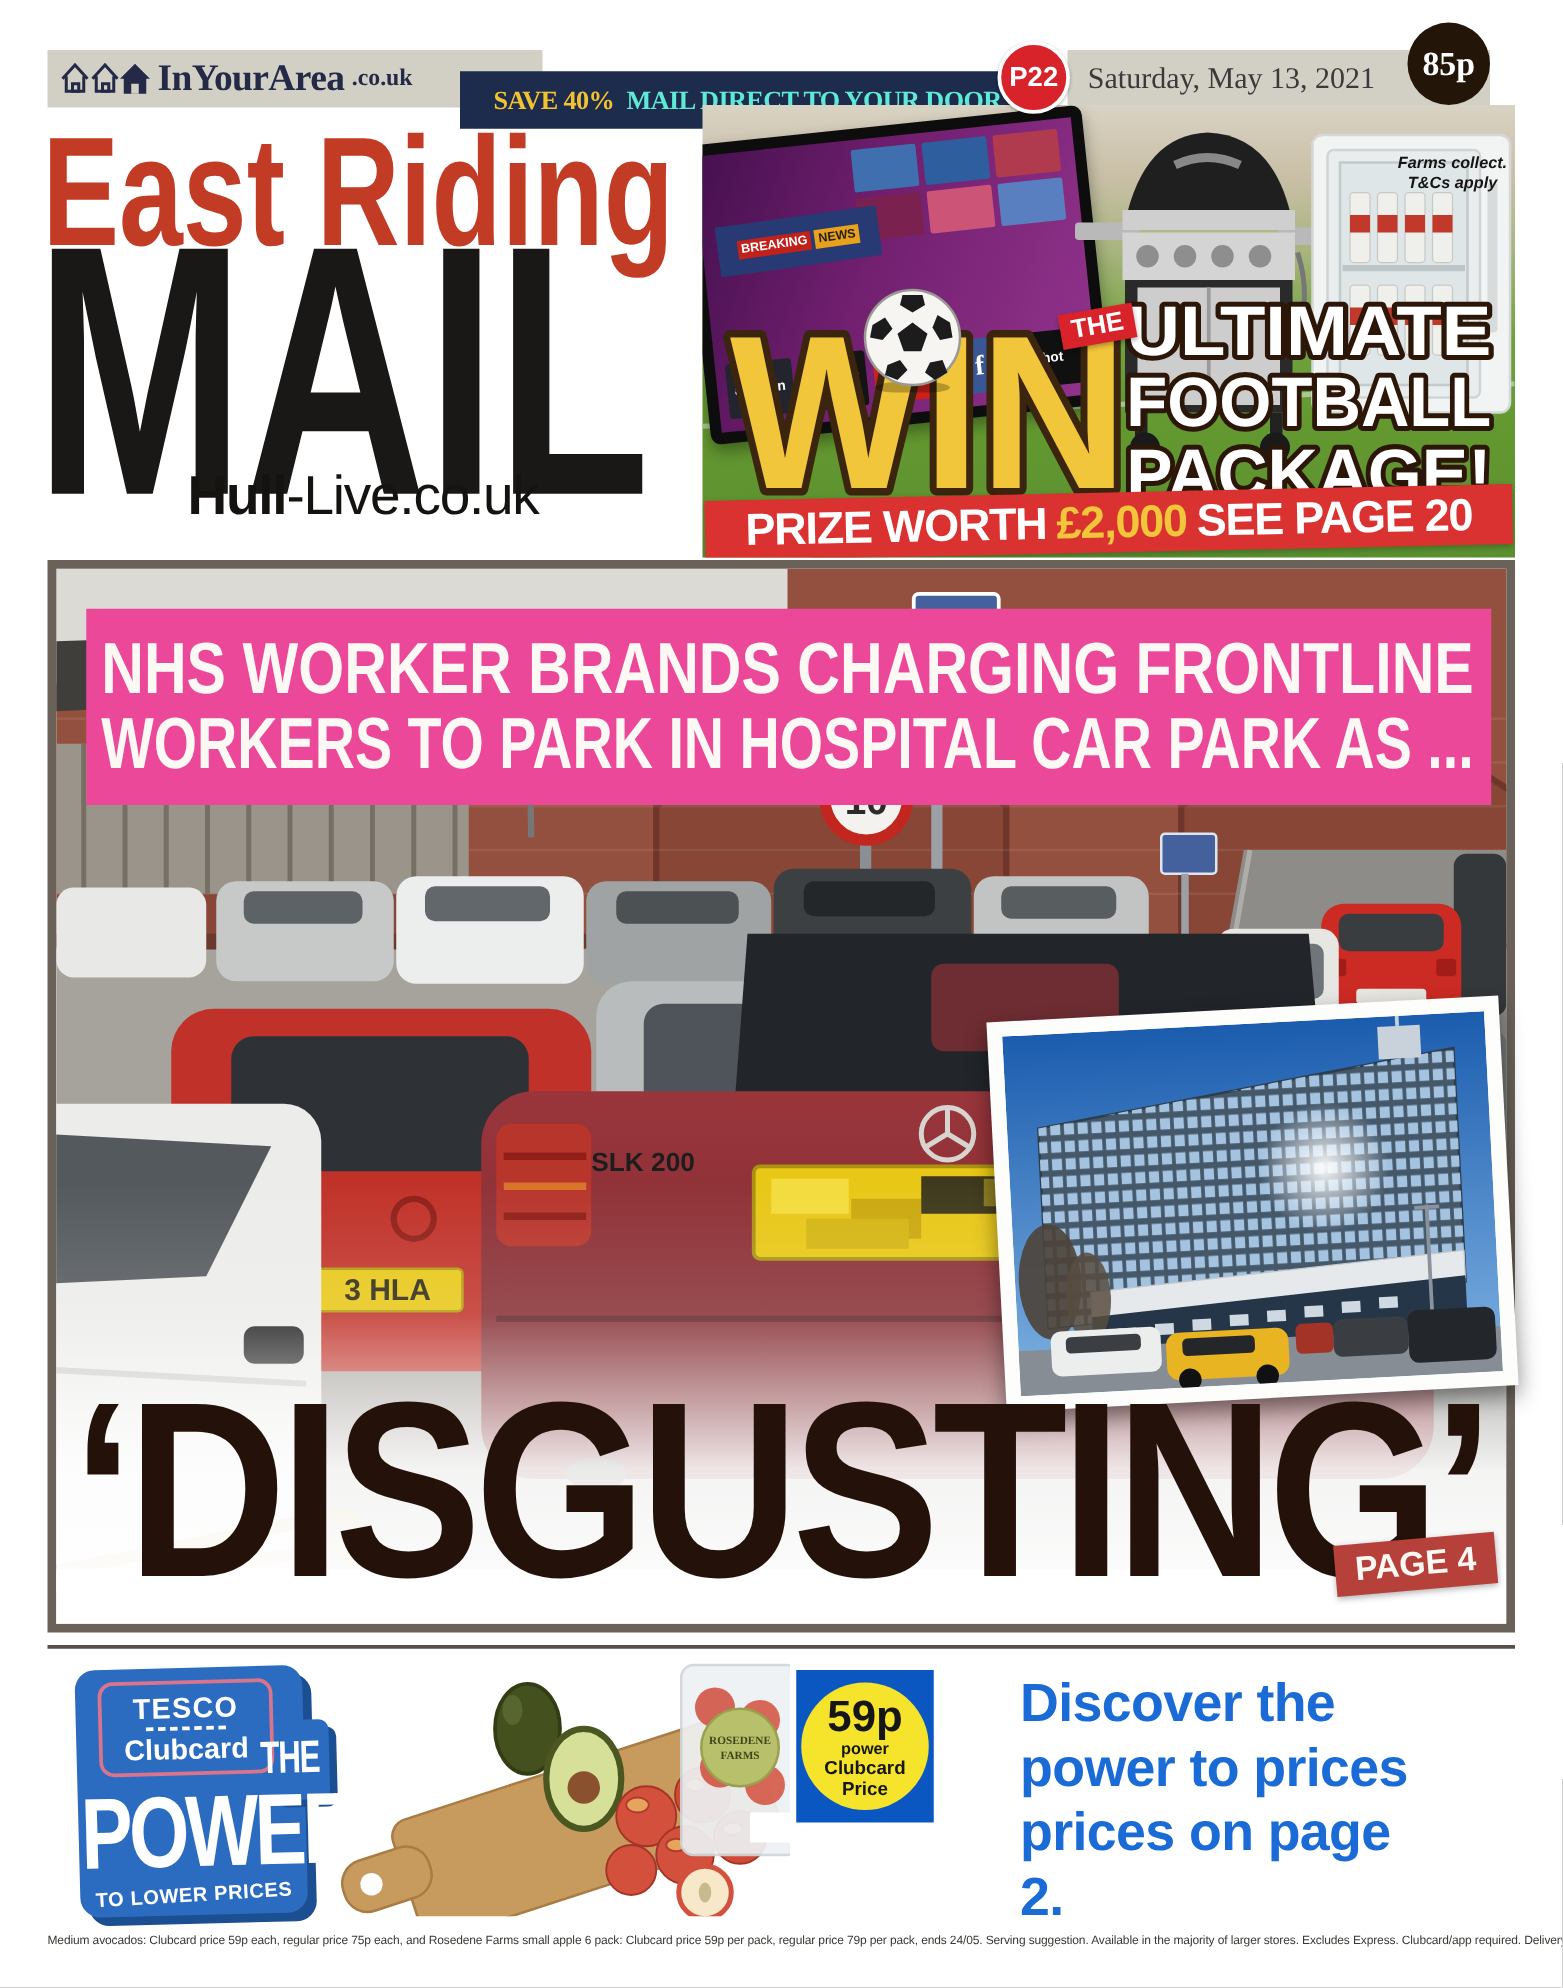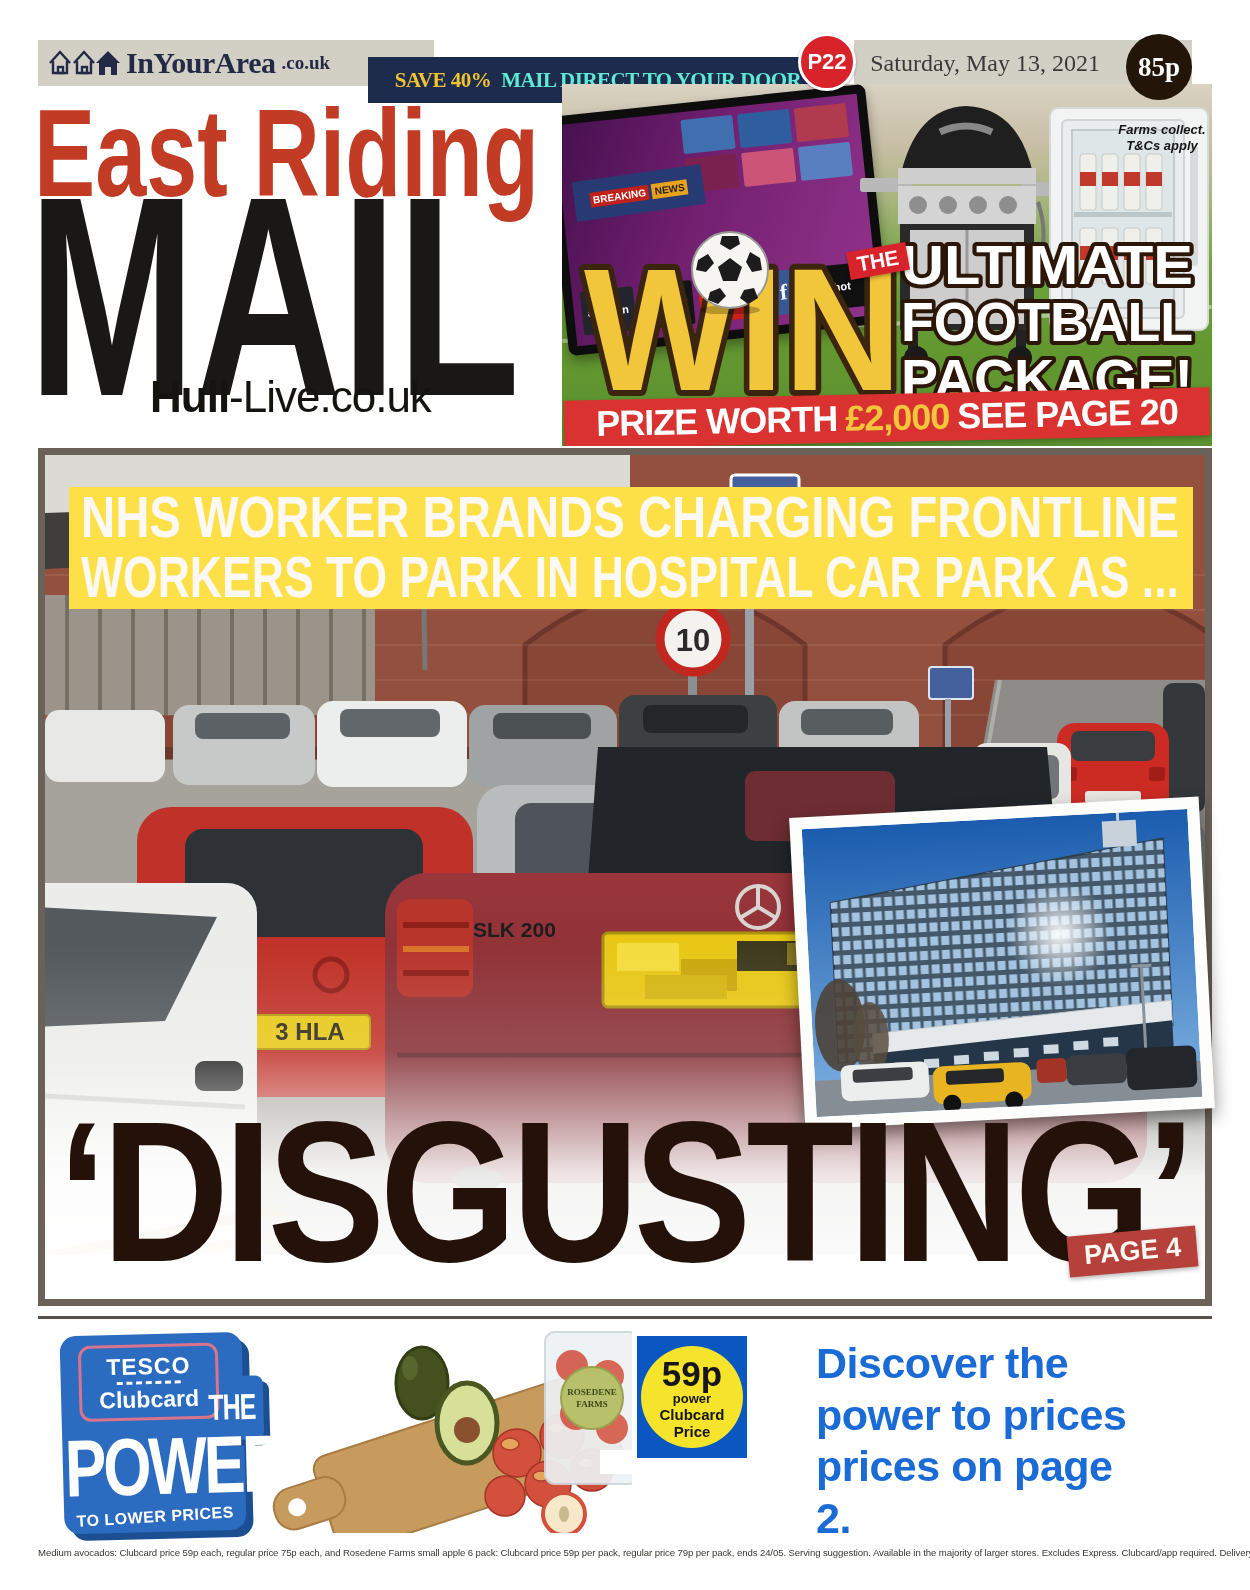--- a/index.html
+++ b/index.html
@@ -9,21 +9,21 @@
 
   
   .graybar { left:38px; top:40px; width:396px; height:46px; background:#d2cfc5; display:flex; align-items:center; padding-left:10px; gap:6px; }
   .brand-main { font-family:"Liberation Serif", serif; font-weight:bold; color:#232946; font-size:30px; letter-spacing:-0.5px; }
   .brand-suffix { font-family:"Liberation Serif", serif; font-weight:bold; color:#232946; font-size:19px; }
   .navybar { left:368px; top:57px; width:460px; height:46px; background:#1d2b4d; display:flex; align-items:center; justify-content:center; gap:10px; font-family:"Liberation Serif", serif; font-weight:bold; font-size:21px; letter-spacing:-0.5px; }
   .navybar .save { color:#f2c330; }
   .navybar .rest { color:#5eead4; }
   .p22 { left:798px; top:33px; width:58px; height:58px; background:#d8232a; border:3px solid #fff; border-radius:50%; color:#fff; font-weight:bold; font-size:22px; display:flex; align-items:center; justify-content:center; z-index:5; box-shadow:0 1px 3px rgba(0,0,0,.3); }
   .datebar { left:854px; top:40px; width:338px; height:46px; background:#d2cfc5; display:flex; align-items:center; justify-content:flex-end; padding-right:92px; font-family:"Liberation Serif", serif; font-size:24px; color:#3a3a3a; }
-  .price-circle { left:1126px; top:34px; width:66px; height:66px; background:#241509; border-radius:50%; color:#fff; font-family:"Liberation Serif", serif; font-weight:bold; font-size:27px; display:flex; align-items:center; justify-content:center; z-index:5; }
+  .price-circle { left:1126px; top:18px; width:66px; height:66px; background:#241509; border-radius:50%; color:#fff; font-family:"Liberation Serif", serif; font-weight:bold; font-size:27px; display:flex; align-items:center; justify-content:center; z-index:5; }
 
   
   .eastriding-svg { left:34px; top:92px; width:515px; height:132px; }
   .mail-svg { left:26px; top:180px; width:500px; height:228px; }
   .siteline { left:150px; top:372px; font-size:44px; color:#15130f; letter-spacing:-1px; }
   .siteline b { font-weight:bold; }
 
   
   .promo { left:562px; top:84px; width:650px; height:362px; overflow:hidden; background:linear-gradient(180deg,#d9d3c4 0%,#c9bfa6 16%,#a8b57f 32%,#6fa23c 52%,#639830 72%,#5a9030 100%); }
   .pitch-line { position:absolute; left:0; top:238px; width:100%; height:4px; background:rgba(255,255,255,.45); transform:rotate(-3deg); }
@@ -49,21 +49,21 @@
   .prize-banner .pw { color:#fff; } .prize-banner .pa { color:#f2c63a; padding:0 8px; }
 
   
   .bbq-svg { position:absolute; left:298px; top:-2px; width:212px; height:290px; z-index:2; }
   .fridge-svg { position:absolute; left:486px; top:18px; width:164px; height:234px; z-index:2; }
   .ball-svg { position:absolute; left:126px; top:146px; width:84px; height:84px; z-index:4; }
 
   
   .storybox { left:38px; top:448px; width:1174px; height:858px; border:7px solid #6a6258; background:#fff; }
   .photo-svg { position:absolute; left:0; top:0; width:1160px; height:844px; }
-  .strap { position:absolute; left:24px; top:32px; width:1124px; height:122px; background:#fde047; z-index:6; }
+  .strap { position:absolute; left:24px; top:32px; width:1124px; height:157px; background:#ec4899; z-index:6; }
   .strap svg { width:100%; height:100%; }
   .strap text { font-family:"Liberation Sans",sans-serif; font-weight:700; font-size:58px; fill:#fcf8f3; }
   .inset { position:absolute; left:752px; top:352px; width:410px; height:312px; background:#fdfdfc; padding:12px; transform:rotate(-3deg); box-shadow:0 8px 18px rgba(0,0,0,.45); z-index:7; }
   .disgusting-svg { position:absolute; left:5px; top:648px; width:1150px; height:186px; z-index:8; }
   .page4 { position:absolute; right:8px; top:776px; background:#b5413a; color:#fdf8f4; font-weight:bold; font-size:27px; padding:5px 16px; transform:rotate(-5deg); z-index:9; box-shadow:0 2px 5px rgba(0,0,0,.3); }
 
   .divider { left:38px; top:1316px; width:1174px; height:3px; background:#57504a; }
 
   
   .tesco-logo { left:58px; top:1322px; width:198px; height:218px; transform:rotate(-1.5deg); }

